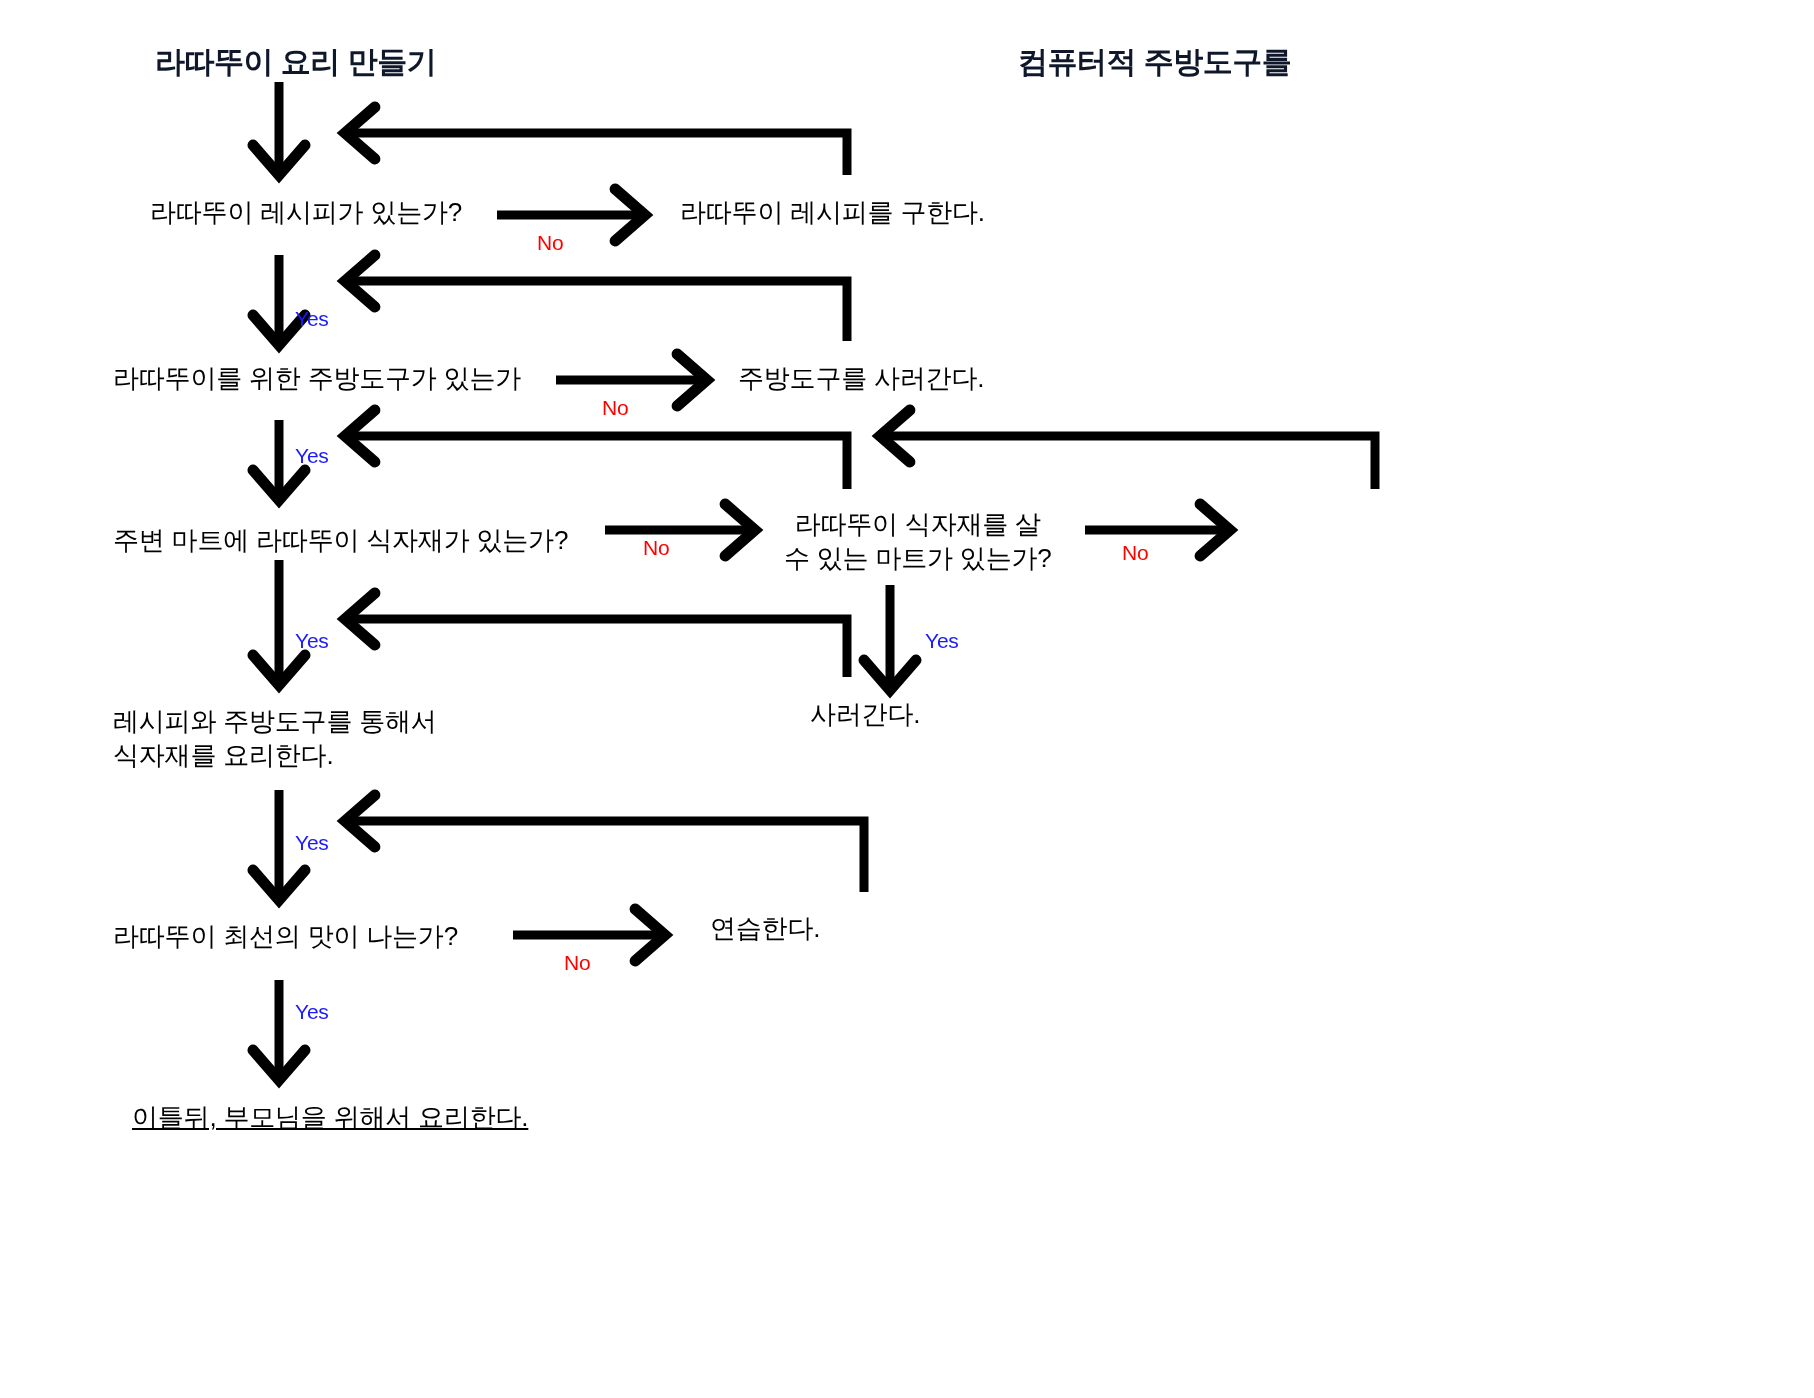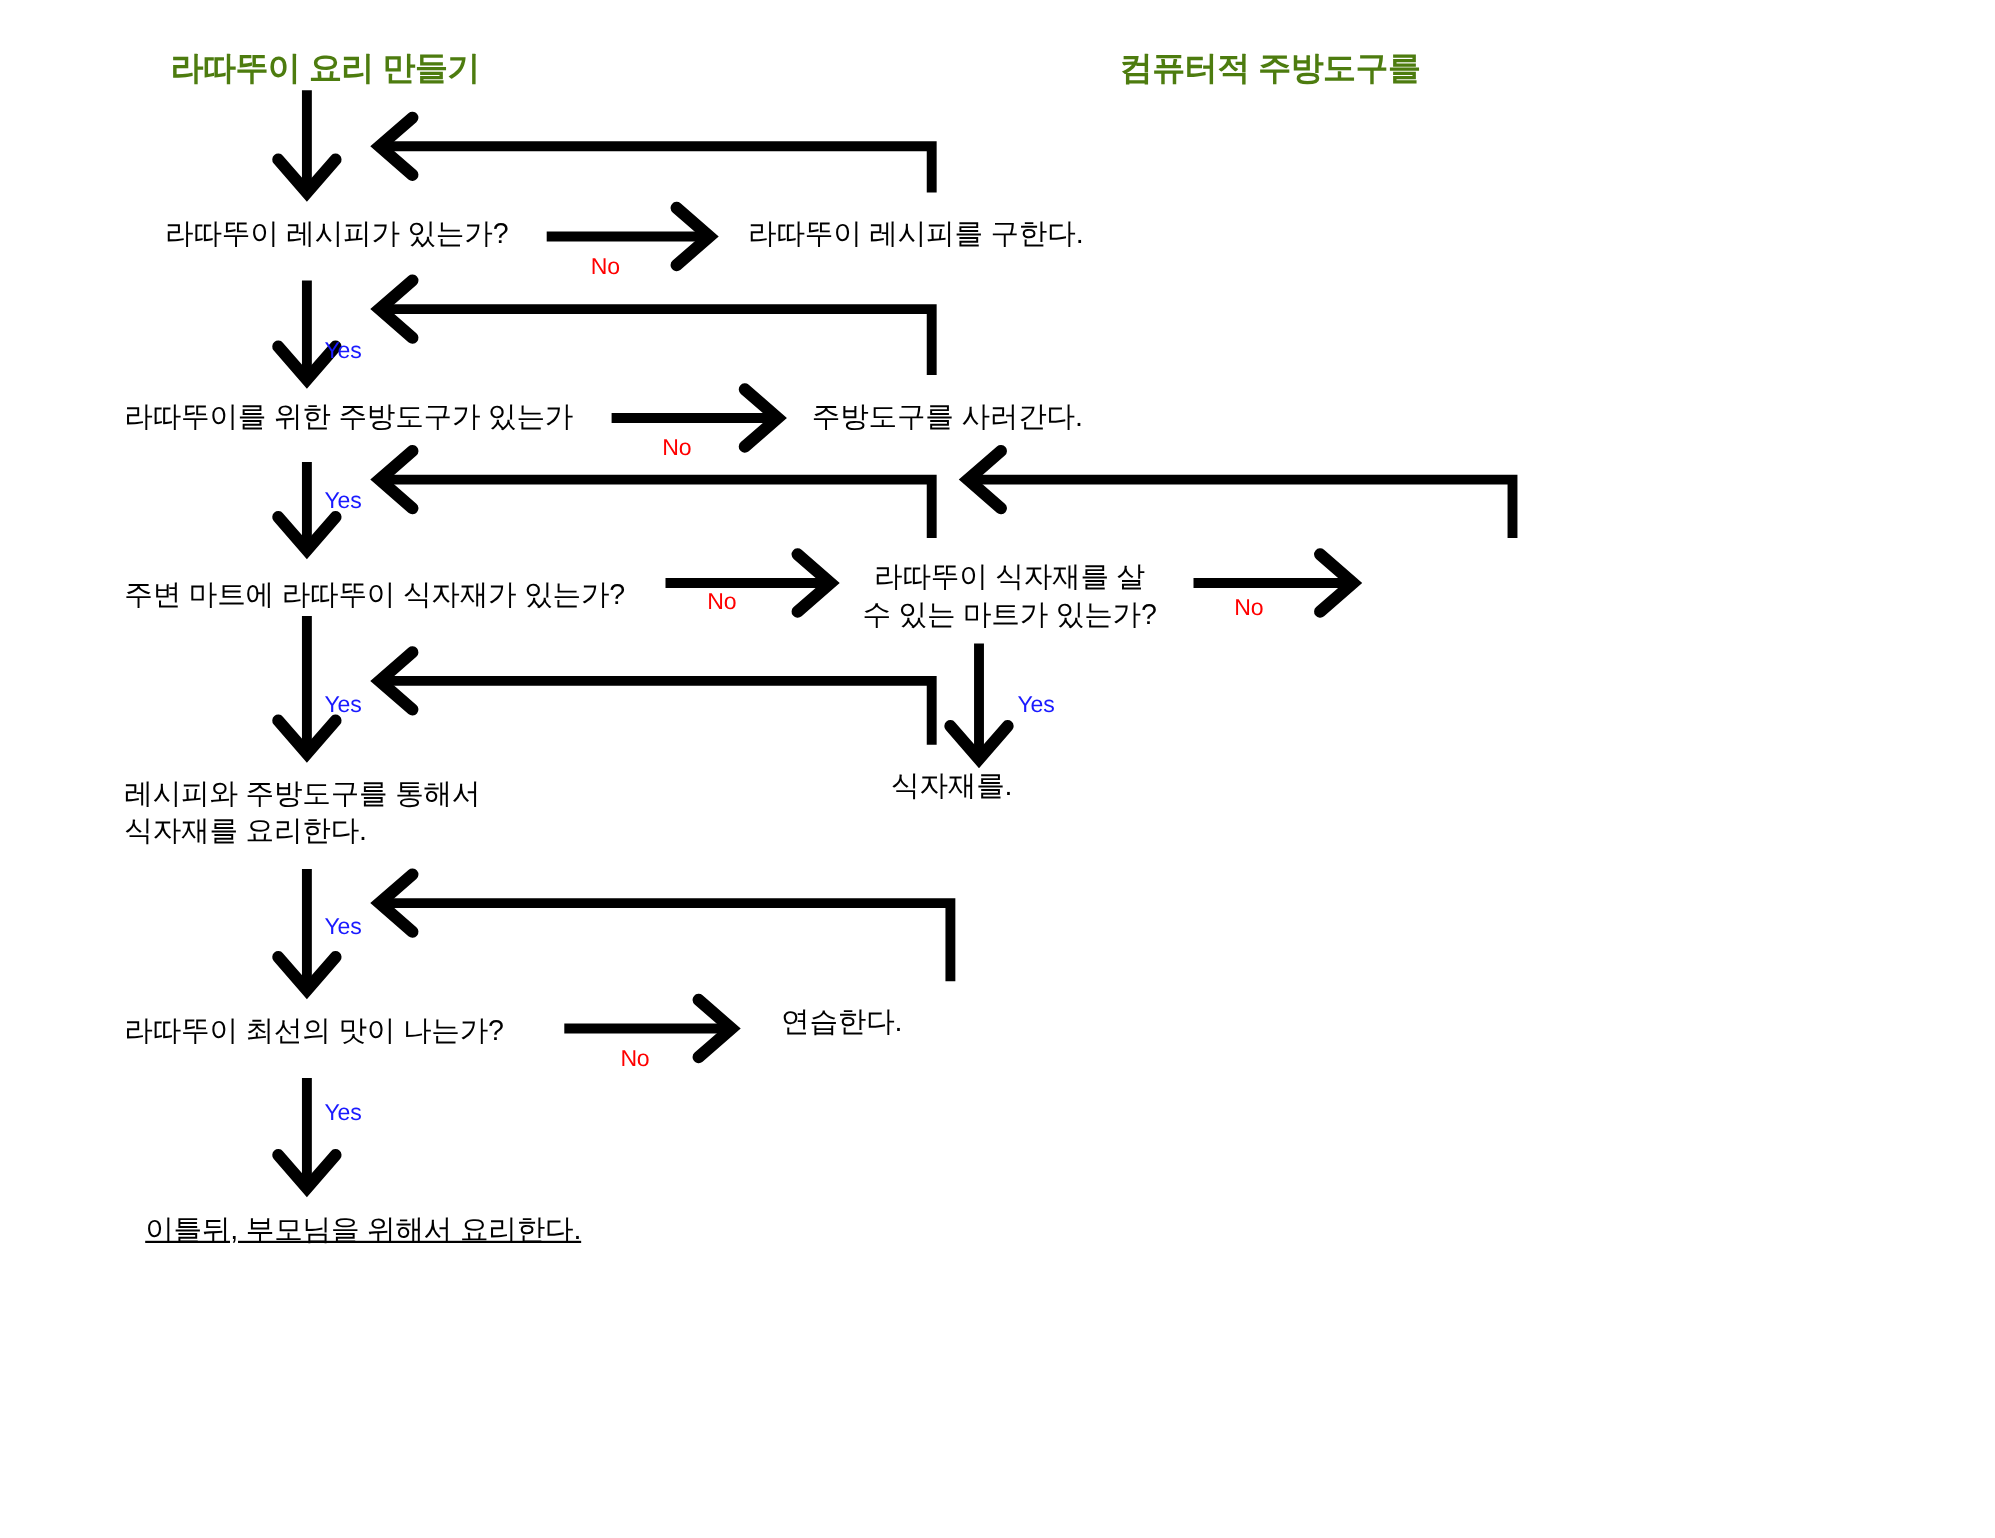--- a/index.html
+++ b/index.html
@@ -29,21 +29,21 @@
   .node {
     position: absolute;
     color: #000000;
     font-size: 26px;
     line-height: 1.30;
     white-space: pre-line;
     letter-spacing: -0.2px;
   }
   .title {
     position: absolute;
-    color: #4d7c0f;
+    color: #0f172a;
     font-size: 30px;
     font-weight: bold;
     letter-spacing: -0.5px;
     white-space: nowrap;
   }
   .elabel {
     position: absolute;
     font-size: 21px;
     white-space: nowrap;
     letter-spacing: -0.2px;
@@ -131,21 +131,21 @@
     </svg>
 <div class="title" style="left: 155px; top: 42px;">라따뚜이 요리 만들기</div>
     <div class="title" style="left: 1018px; top: 42px;">컴퓨터적 주방도구를</div>
     <div class="node" style="left: 150px; top: 196px; text-align: left;">라따뚜이 레시피가 있는가?</div>
     <div class="node" style="left: 680px; top: 196px; text-align: left;">라따뚜이 레시피를 구한다.</div>
     <div class="node" style="left: 113px; top: 362px; text-align: left;">라따뚜이를 위한 주방도구가 있는가</div>
     <div class="node" style="left: 738px; top: 362px; text-align: left;">주방도구를 사러간다.</div>
     <div class="node" style="left: 113px; top: 524px; text-align: right;">주변 마트에 라따뚜이 식자재가 있는가?</div>
     <div class="node" style="left: 784px; top: 508px; text-align: center;">라따뚜이 식자재를 살
 수 있는 마트가 있는가?</div>
-    <div class="node" style="left: 810px; top: 698px; text-align: left;">식자재를.</div>
+    <div class="node" style="left: 810px; top: 698px; text-align: left;">사러간다.</div>
     <div class="node" style="left: 113px; top: 705px; text-align: left;">레시피와 주방도구를 통해서
 식자재를 요리한다.</div>
     <div class="node" style="left: 113px; top: 920px; text-align: left;">라따뚜이 최선의 맛이 나는가?</div>
     <div class="node" style="left: 710px; top: 912px; text-align: left;">연습한다.</div>
     <div class="node" style="left: 132px; top: 1101px; text-align: center; text-decoration: underline;">이틀뒤, 부모님을 위해서 요리한다.</div>
     <div class="elabel no" style="left: 537px; top: 231px; color: rgb(255, 0, 0);">No</div>
     <div class="elabel yes" style="left: 295px; top: 307px; color: rgb(26, 26, 255);">Yes</div>
     <div class="elabel no" style="left: 602px; top: 396px; color: rgb(255, 0, 0);">No</div>
     <div class="elabel yes" style="left: 295px; top: 444px; color: rgb(26, 26, 255);">Yes</div>
     <div class="elabel no" style="left: 643px; top: 536px; color: rgb(255, 0, 0);">No</div>

